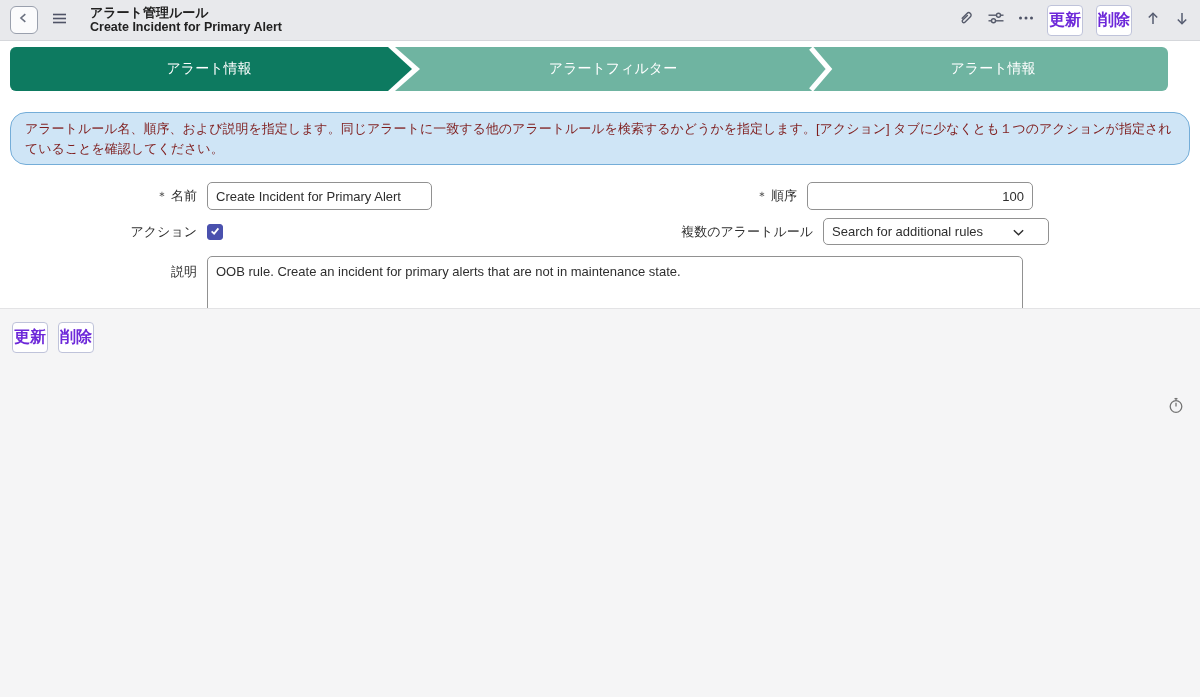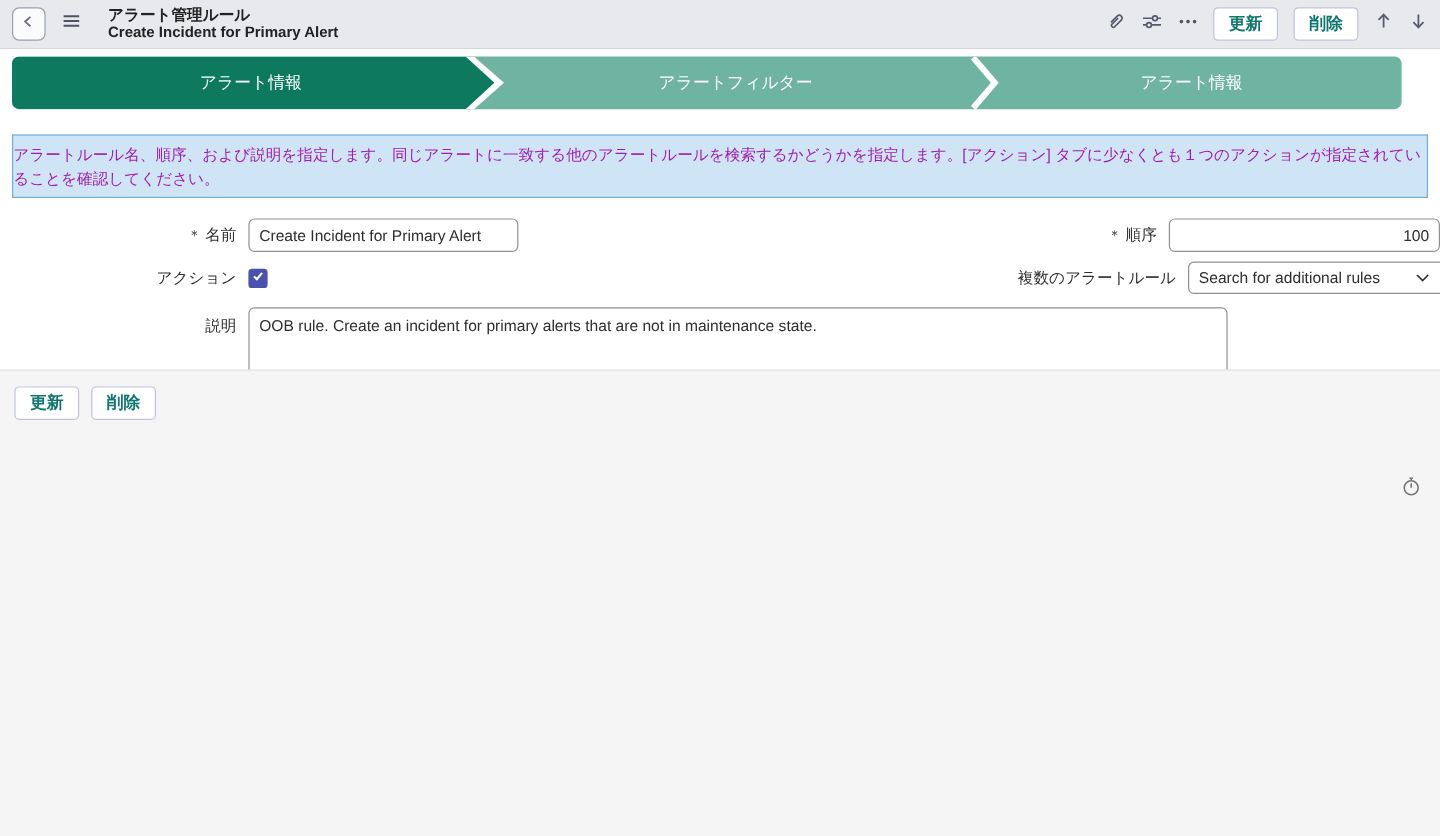--- a/index.html
+++ b/index.html
@@ -9,53 +9,53 @@
 
   
   .hdr { height:41px; background:#e8e9ec; border-bottom:1px solid #d5d7db; display:flex; align-items:center; padding:0 10px; flex:0 0 auto; }
   .back-btn { width:28px; height:28px; background:#fbfbfc; border:1px solid #9aa0ad; border-radius:6px; display:flex; align-items:center; justify-content:center; cursor:pointer; }
   .burger { margin-left:14px; display:flex; align-items:center; cursor:pointer; }
   .ttl-block { margin-left:23px; line-height:1.18; }
   .ttl { font-size:13px; font-weight:bold; color:#222; }
   .sub { font-size:12.5px; font-weight:bold; color:#222; }
   .hdr-right { margin-left:auto; display:flex; align-items:center; gap:13px; }
   .hicon { display:flex; align-items:center; justify-content:center; cursor:pointer; }
-  .btn { background:#fff; border:1px solid #bfc3da; border-radius:4px; color:#0f766e; font-weight:bold; font-size:14px; padding:4px 12px; cursor:pointer; font-family:inherit; }
+  .btn { background:#fff; border:1px solid #bfc3da; border-radius:4px; color:#6d28d9; font-weight:bold; font-size:16px; padding:4px 1px; cursor:pointer; font-family:inherit; }
   .hdr .btn { margin-left:0; }
 
   
   .content { background:#fff; height:267px; flex:0 0 auto; padding-top:6px; }
 
   
   .tab-strip { position:relative; margin-left:10px; width:1158px; height:44px; background:#6fb4a1; border-radius:6px; overflow:hidden; }
   .arrow-white { position:absolute; left:0; top:0; height:44px; width:410px; background:#fff;
      clip-path:polygon(0 0, 385px 0, 410px 50%, 385px 100%, 0 100%); }
   .arrow-green { position:absolute; left:0; top:0; height:44px; width:402px; background:#0d7a60;
      clip-path:polygon(0 0, 378px 0, 402px 50%, 378px 100%, 0 100%); }
   .chev2 { position:absolute; left:797px; top:0; height:44px; width:26px; }
   .tab-labels { position:absolute; inset:0; display:flex; z-index:3; }
   .tab-cell { display:flex; align-items:center; justify-content:center; color:#fff; font-size:14px; cursor:pointer; }
   .tc1 { width:398px; } .tc2 { width:410px; } .tc3 { width:350px; }
 
   
-  .info { margin:21px 10px 0 10px; background:#cfe5f6; border:1px solid #74add8; border-radius:0; padding:6px 0; font-size:13px; line-height:1.5; color:#a21caf; }
+  .info { margin:21px 10px 0 10px; background:#cfe5f6; border:1px solid #74add8; border-radius:16px; padding:6px 14px; font-size:13px; line-height:1.5; color:#7f1d1d; }
 
   
   .form { margin-top:17px; }
   .row { display:flex; align-items:center; margin-bottom:8px; }
   .row3 { align-items:flex-start; margin-top:11px; }
   .lab { width:197px; text-align:right; font-size:13px; color:#2e2e2e; flex:0 0 auto; }
   .gap { width:10px; flex:0 0 auto; }
   .req { color:#454545; font-size:12px; margin-right:3px; }
   .inp { height:28px; border:1px solid #919191; border-radius:5px; font-size:13px; color:#2e2e2e; padding:0 8px; font-family:inherit; background:#fff; }
   .inp-name { width:225px; }
   .inp-order { width:226px; text-align:right; }
   .spacer { flex:1 1 auto; }
   .lab-r { text-align:right; font-size:13px; flex:0 0 auto; }
-  .right-slot { width:226px; flex:0 0 auto; }
+  .right-slot { width:226px; margin-right:167px; flex:0 0 auto; }
   .cbx { width:16px; height:16px; background:#4a51ae; border:1px solid #4a51ae; border-radius:3px; display:flex; align-items:center; justify-content:center; cursor:pointer; }
   .sel-wrap { position:relative; width:210px; }
   select.sel { appearance:none; -webkit-appearance:none; width:226px; height:27px; border:1px solid #919191; border-radius:5px; background:#fff; font-size:13px; color:#2e2e2e; padding:0 26px 0 8px; font-family:inherit; cursor:pointer; }
   .sel-chev { position:absolute; right:8px; top:7px; pointer-events:none; }
   textarea.desc { width:816px; height:57px; border:1px solid #919191; border-radius:5px; font-size:13px; color:#2e2e2e; padding:6px 8px; resize:none; font-family:inherit; line-height:1.4; }
   .lab-desc { padding-top:7px; }
 
   
   .footer { background:#f5f5f6; flex:1 1 auto; position:relative; border-top:1px solid #e3e3e5; }
   .foot-btns { padding:13px 0 0 12px; display:flex; gap:10px; }

